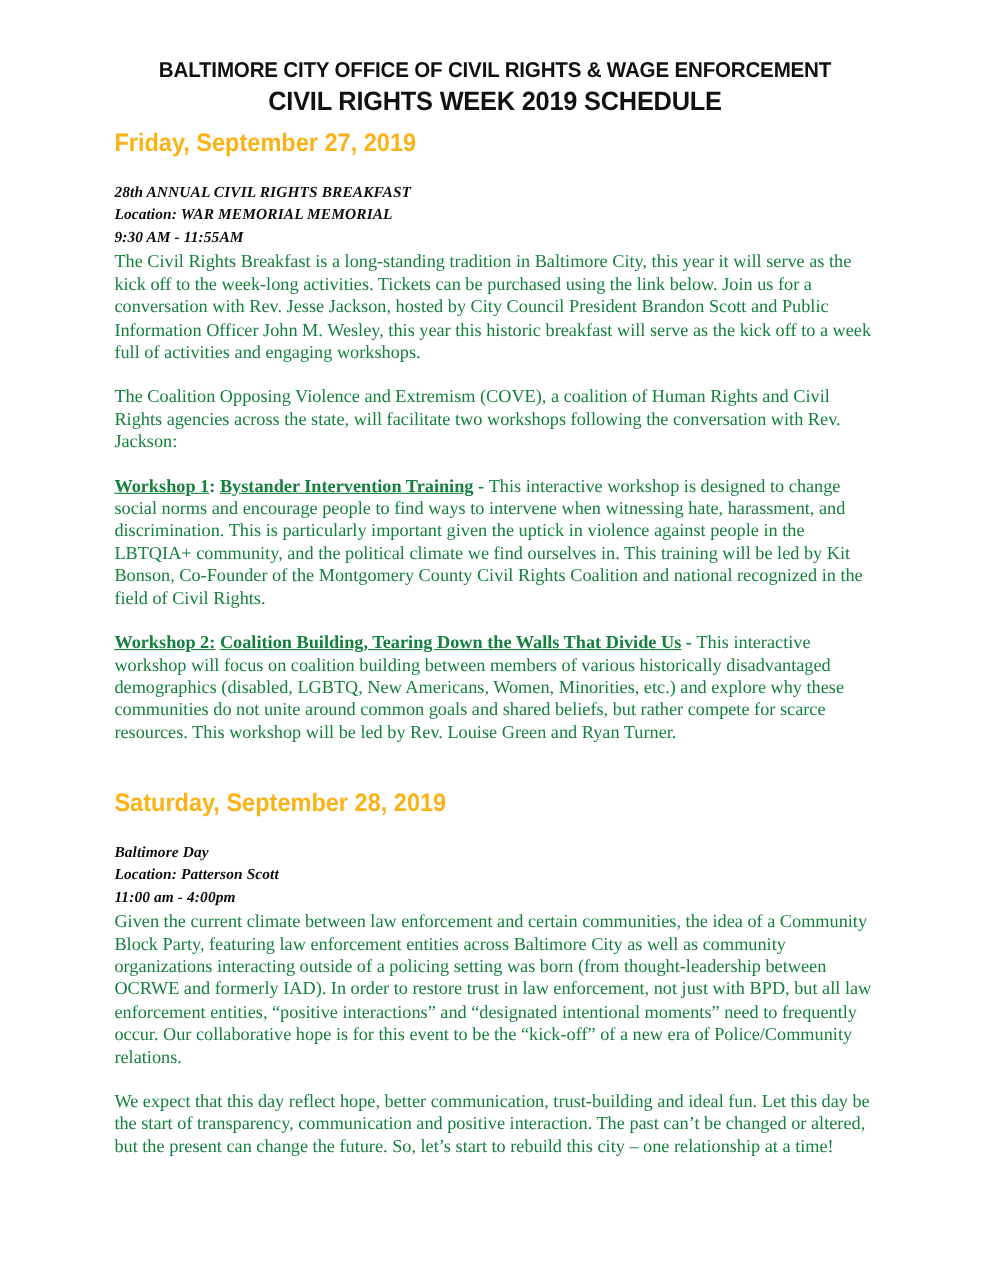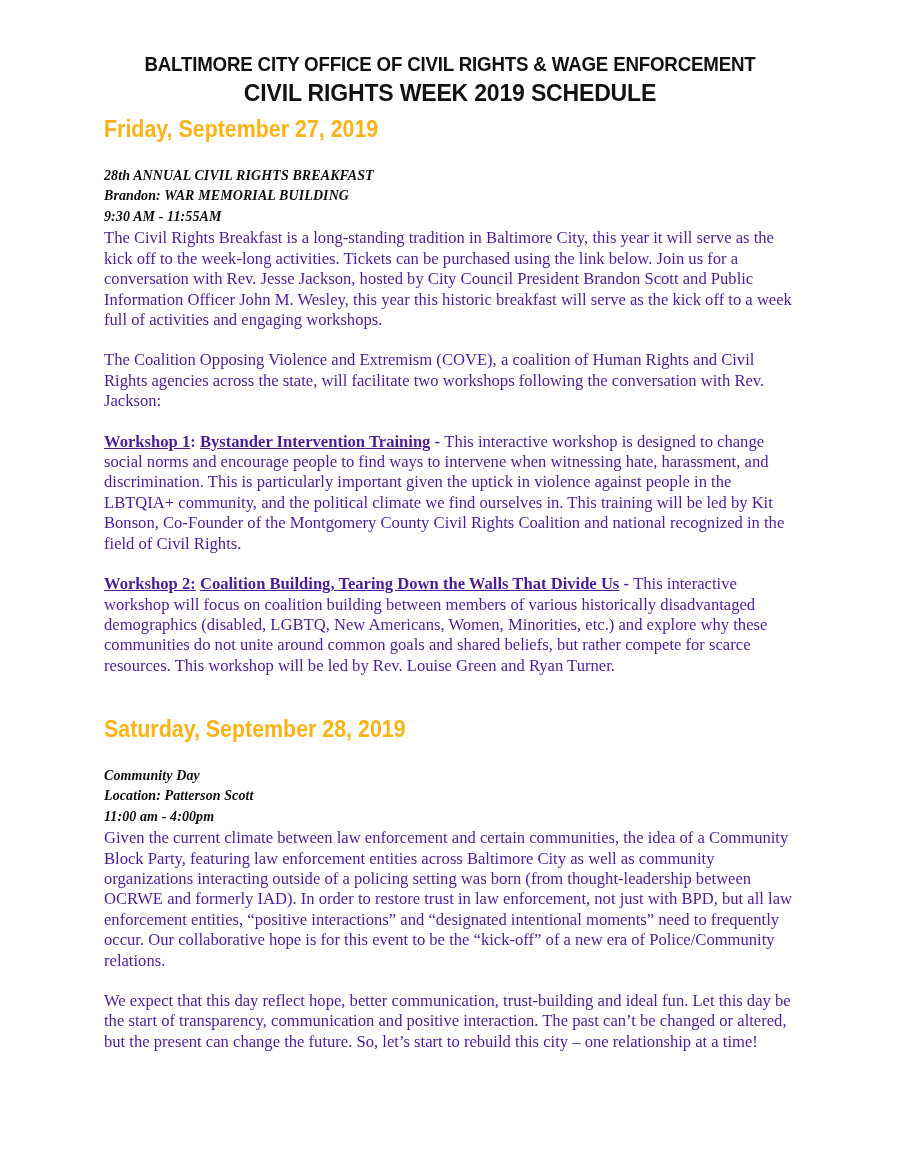--- a/index.html
+++ b/index.html
@@ -84,21 +84,21 @@
     display: block;
     white-space: nowrap;
   }
 
   
   .para {
     font-size: 16.6px;
     line-height: 20.4px;
     text-align: left;
     margin: 0;
-    color: #4c1d95;
+    color: #15803d;
   }
   .para + .para {
     margin-top: 20px;
   }
   .para.tight {
     margin-top: 1px;
   }
 
   .b { font-weight: bold; }
   .bu { font-weight: bold; text-decoration: underline; text-underline-offset: 1px; }
@@ -109,36 +109,36 @@
 <div class="page">
   <div class="content">
 
     <div class="doc-title-1">BALTIMORE CITY OFFICE OF CIVIL RIGHTS &amp; WAGE ENFORCEMENT</div>
     <div class="doc-title-2">CIVIL RIGHTS WEEK 2019 SCHEDULE</div>
 
     <div class="day-heading">Friday, September 27, 2019</div>
 
     <div class="event-head">
       <span class="line">28th ANNUAL CIVIL RIGHTS BREAKFAST</span>
-      <span class="line">Brandon: WAR MEMORIAL BUILDING</span>
+      <span class="line">Location: WAR MEMORIAL MEMORIAL</span>
       <span class="line">9:30 AM - 11:55AM</span>
     </div>
 
     <p class="para tight">The Civil Rights Breakfast is a long-standing tradition in Baltimore City, this year it will serve as the kick off to the week-long activities. Tickets can be purchased using the link below. Join us for a conversation with Rev. Jesse Jackson, hosted by City Council President Brandon Scott and Public Information Officer John M. Wesley, this year this historic breakfast will serve as the kick off to a week full of activities and engaging workshops.</p>
 
     <p class="para">The Coalition Opposing Violence and Extremism (COVE), a coalition of Human Rights and Civil Rights agencies across the state, will facilitate two workshops following the conversation with Rev. Jackson:</p>
 
     <p class="para"><span class="bu">Workshop 1</span><span class="b">:</span><span class="b"> </span><span class="bu">Bystander Intervention Training</span><span class="b"> - </span><span>This interactive workshop is designed to change social norms and encourage people to find ways to intervene when witnessing hate, harassment, and discrimination. This is particularly important given the uptick in violence against people in the LBTQIA+ community, and the political climate we find ourselves in. This training will be led by Kit Bonson, Co-Founder of the Montgomery County Civil Rights Coalition and national recognized in the field of Civil Rights.</span></p>
 
     <p class="para"><span class="bu">Workshop 2</span><span class="bu">:</span><span class="b"> </span><span class="bu">Coalition Building, Tearing Down the Walls That Divide Us</span><span class="b"> - </span><span>This interactive workshop will focus on coalition building between members of various historically disadvantaged demographics (disabled, LGBTQ, New Americans, Women, Minorities, etc.) and explore why these communities do not unite around common goals and shared beliefs, but rather compete for scarce resources. This workshop will be led by Rev. Louise Green and Ryan Turner.</span></p>
 
     <div class="day-heading second">Saturday, September 28, 2019</div>
 
     <div class="event-head">
-      <span class="line">Community Day</span>
+      <span class="line">Baltimore Day</span>
       <span class="line">Location: Patterson Scott</span>
       <span class="line">11:00 am - 4:00pm</span>
     </div>
 
     <p class="para tight">Given the current climate between law enforcement and certain communities, the idea of a Community Block Party, featuring law enforcement entities across Baltimore City as well as community organizations interacting outside of a policing setting was born (from thought-leadership between OCRWE and formerly IAD).  In order to restore trust in law enforcement, not just with BPD, but all law enforcement entities, “positive interactions” and “designated intentional moments” need to frequently occur.  Our collaborative hope is for this event to be the “kick-off” of a new era of Police/Community relations.</p>
 
     <p class="para">We expect that this day reflect hope, better communication, trust-building and ideal fun. Let this day be the start of transparency, communication and positive interaction.  The past can’t be changed or altered, but the present can change the future.  So, let’s start to rebuild this city – one relationship at a time!</p>
 
   </div>
 </div>

